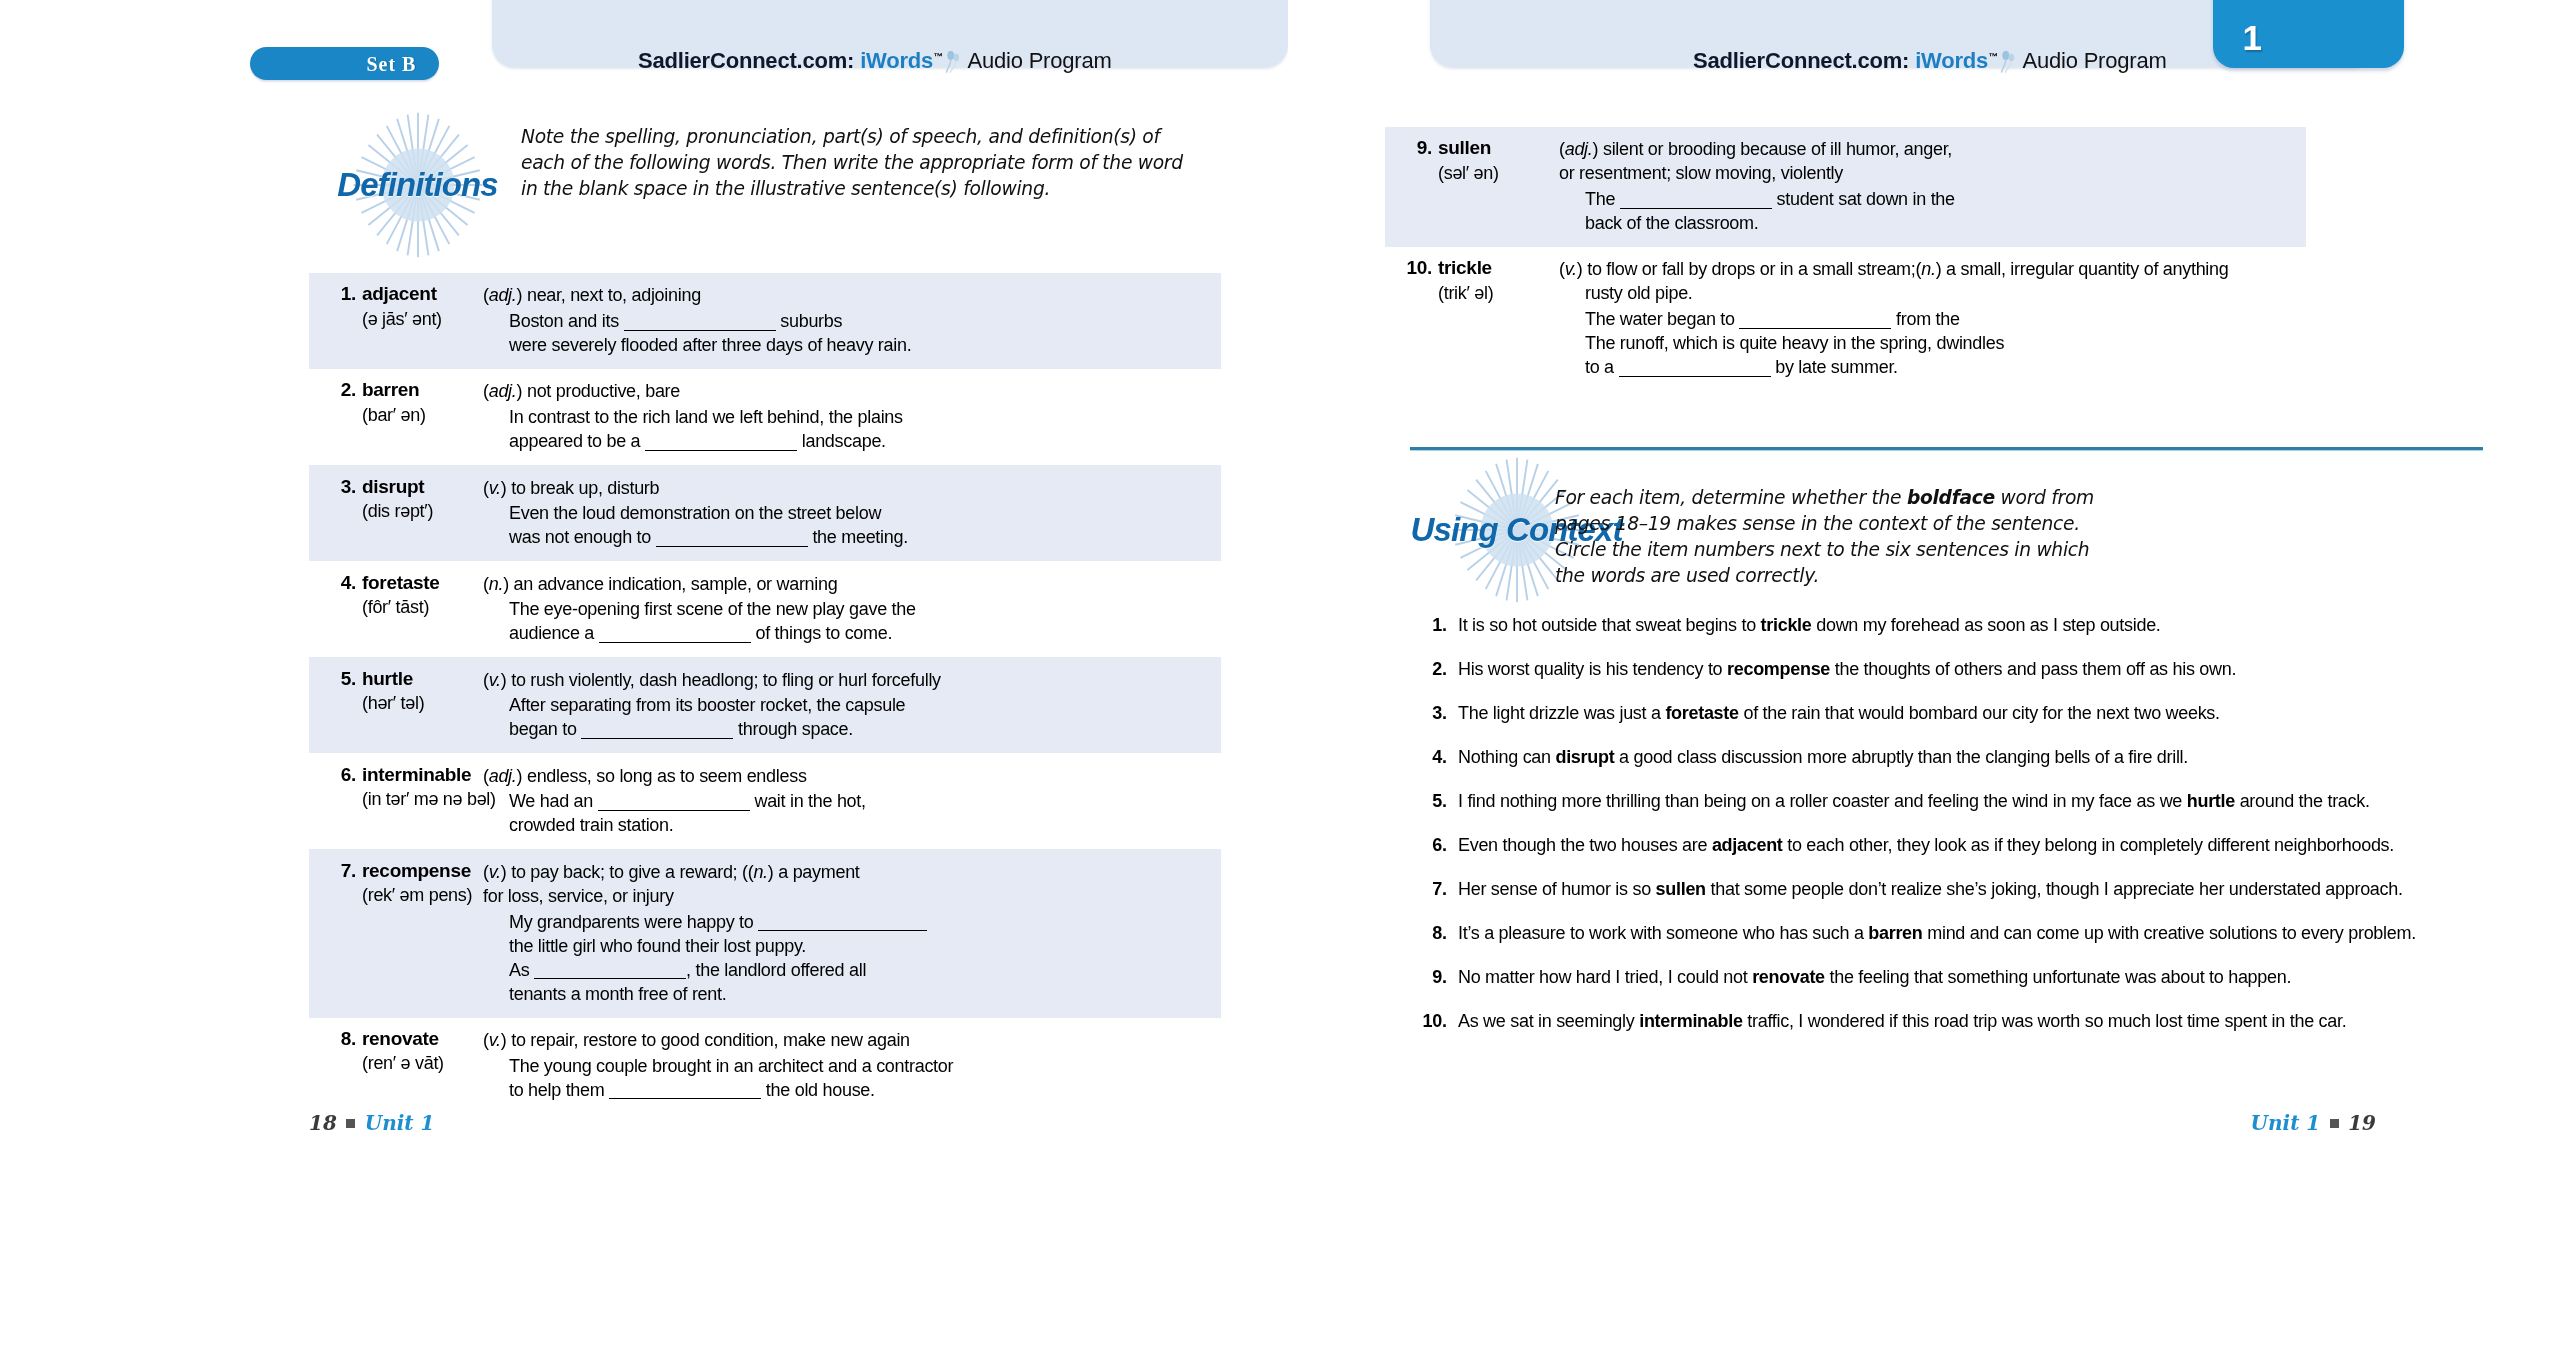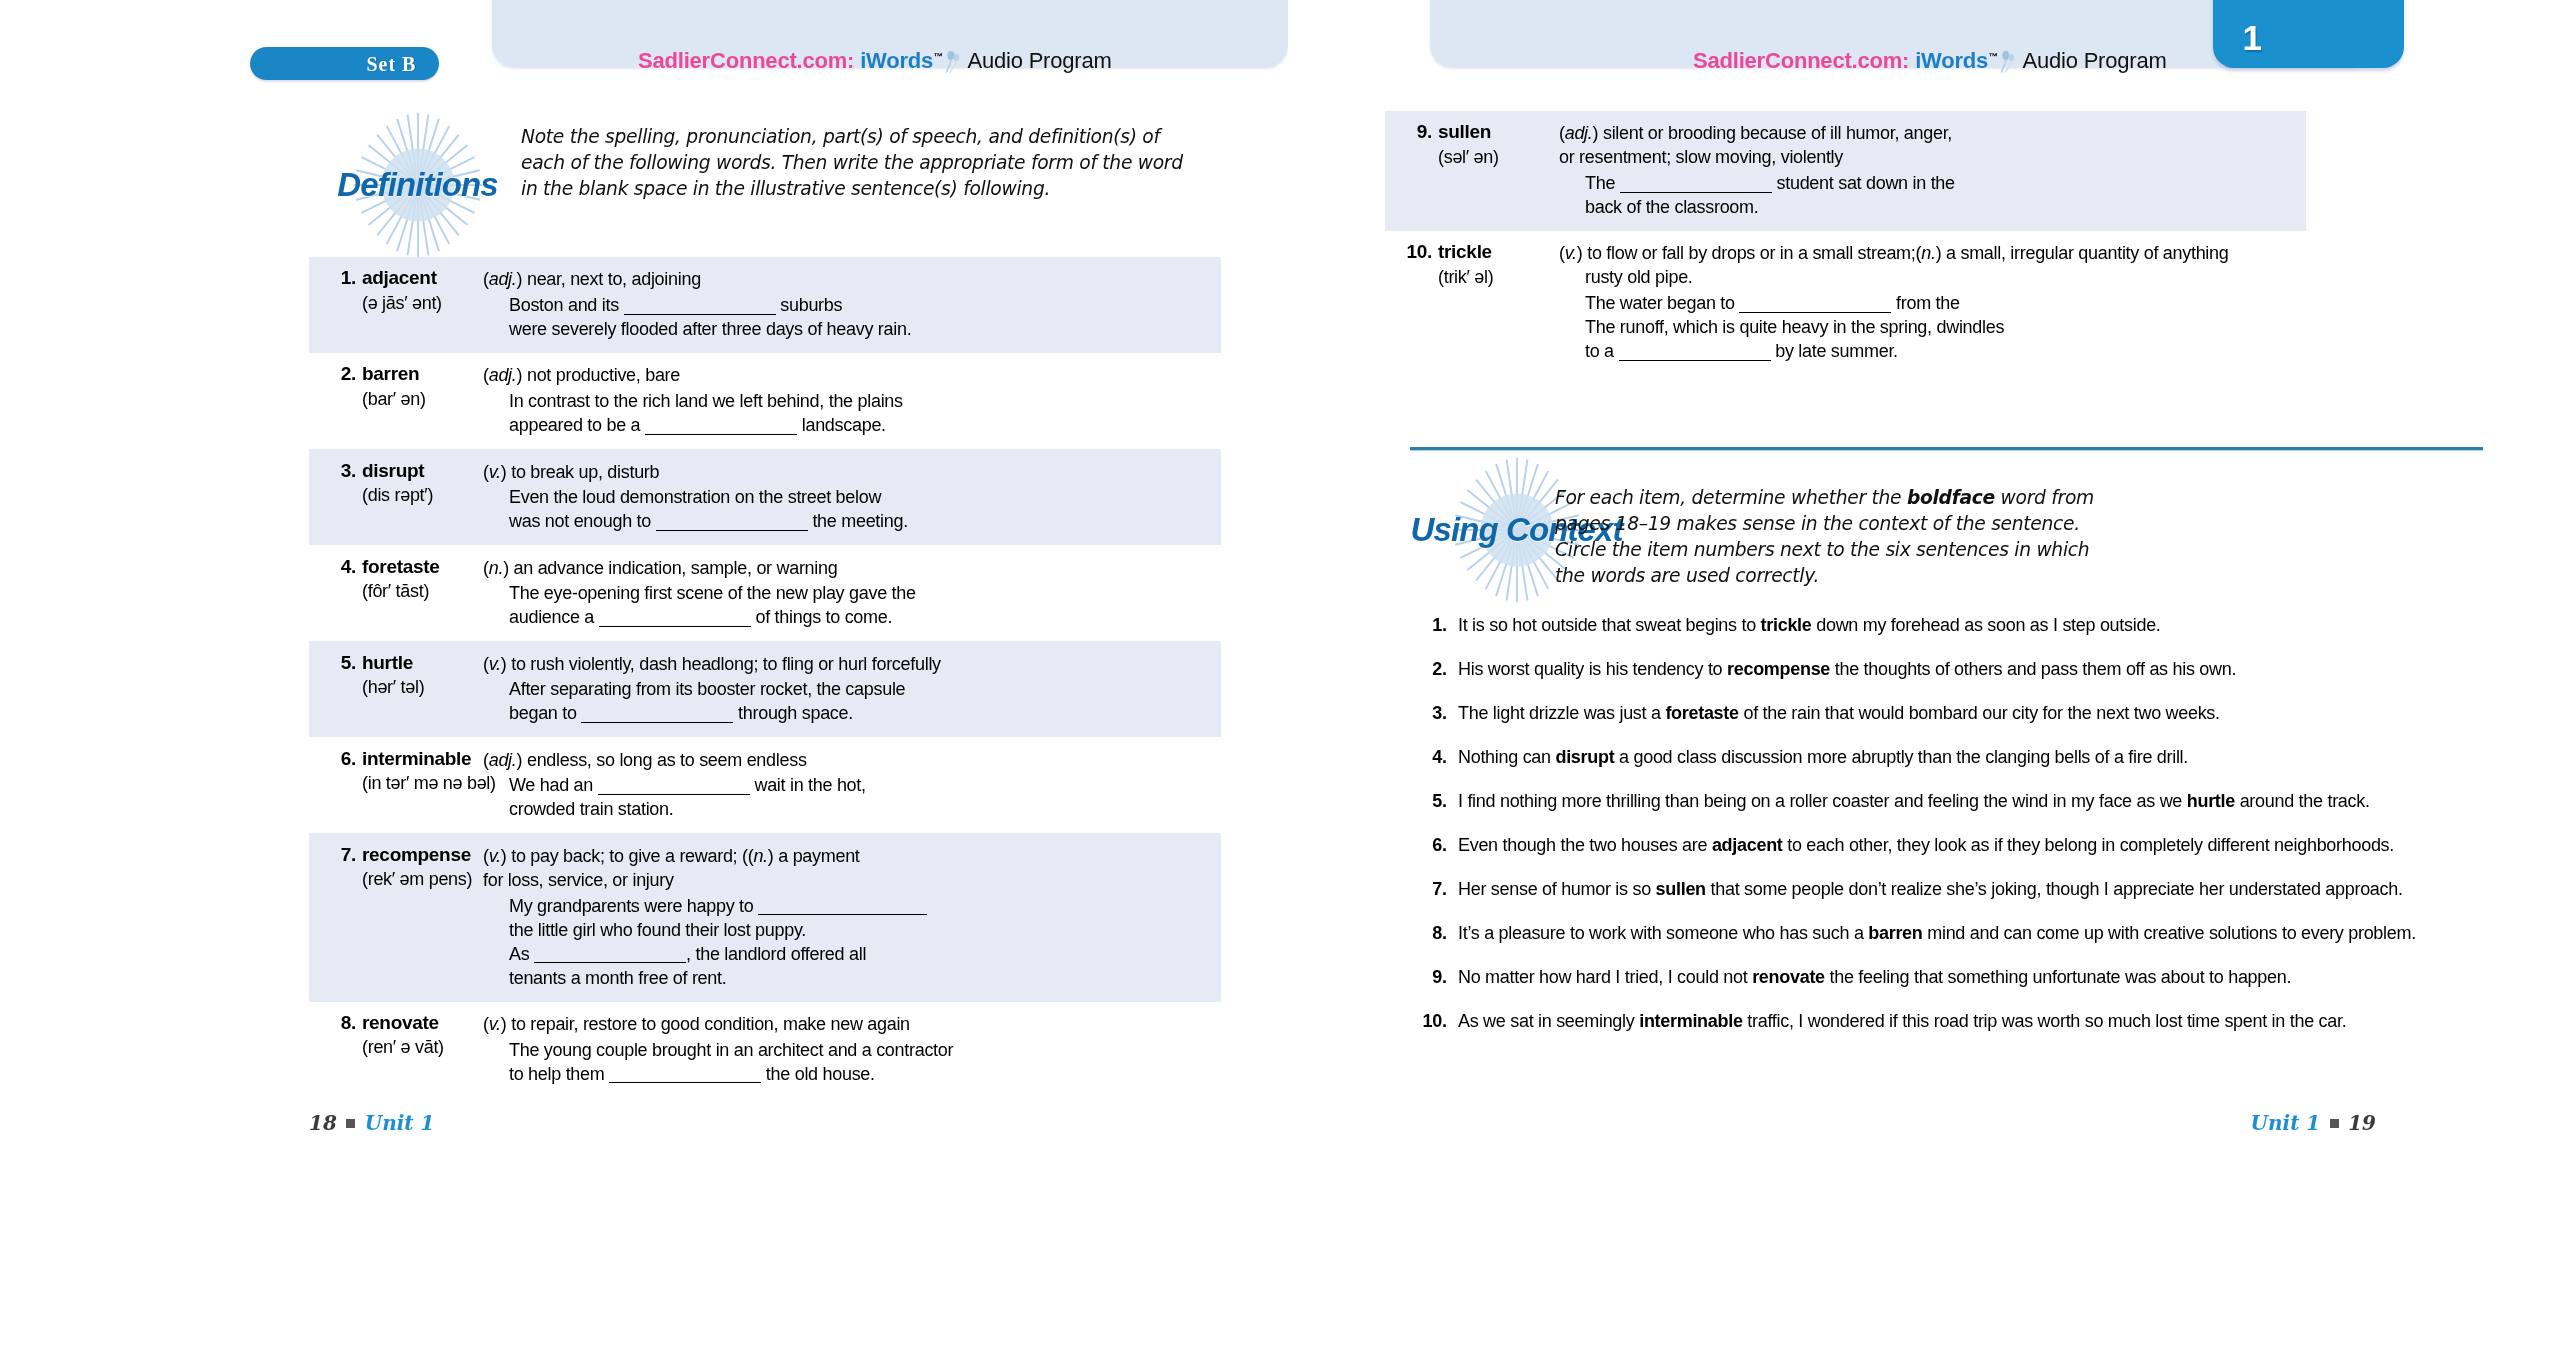--- a/index.html
+++ b/index.html
@@ -38,21 +38,21 @@
 
   .hdr-logo {
     position: absolute;
     white-space: nowrap;
     font-size: 22px;
     font-weight: bold;
     letter-spacing: -0.2px;
     line-height: 1;
     top: 50px;
   }
-  .hdr-logo .blue { color: #ec4899; }
+  .hdr-logo .blue { color: #0f172a; }
   .hdr-logo .dark { color: #111111; font-weight: normal; }
   .hdr-logo .iw   { color: #1d7fc3; font-style: normal; }
   .hdr-logo .tm   { font-size: 9.6px; vertical-align: super; }
   .mic {
     display: inline-block;
     position: relative;
     width: 19px;
     height: 22.6px;
     vertical-align: -5.2px;
   }
@@ -134,21 +134,21 @@
     font-family: "DejaVu Sans", sans-serif;
     font-style: italic;
     font-size: 18.7px;
     line-height: 26px;
     color: #111111;
     letter-spacing: -0.3px;
   }
   .directions b { font-weight: bold; }
 
   
-  .deflist { position: absolute; }
+  .deflist { position: absolute; margin-top: 16px; }
   .defrow {
     position: relative;
     display: flex;
     padding: 10.4px 0 12px 0;
   }
   .defrow.shaded { background: #e6eaf4; }
   .defrow .wordcol {
     width: 174px;
     flex: 0 0 174px;
     padding-left: 21px;

